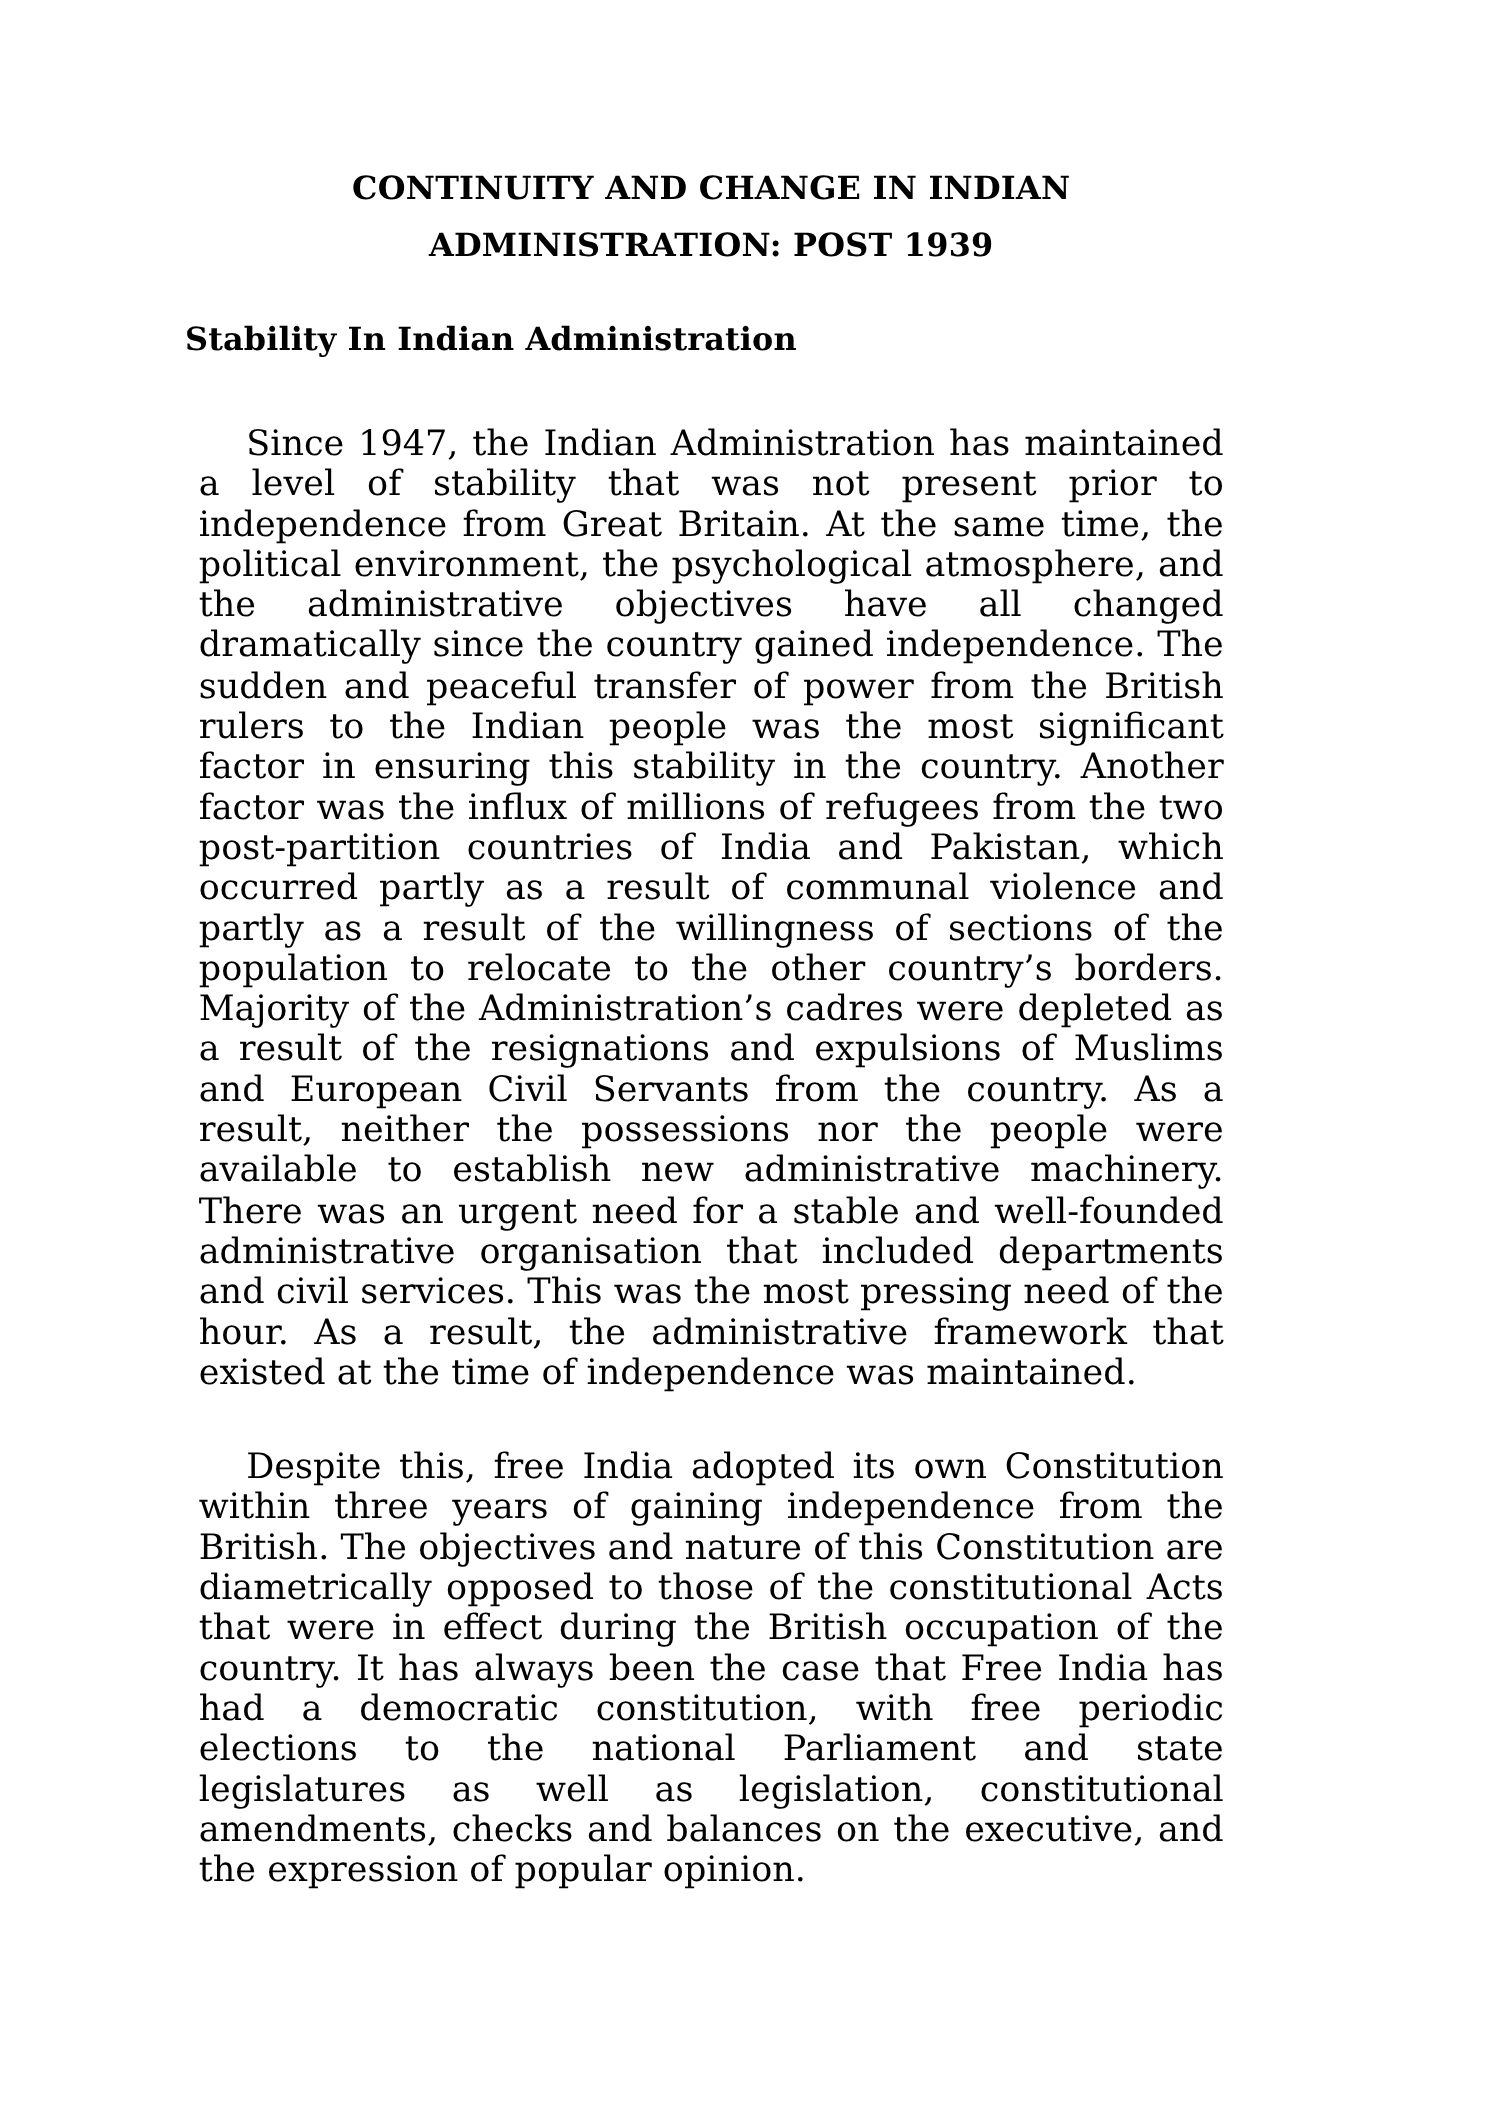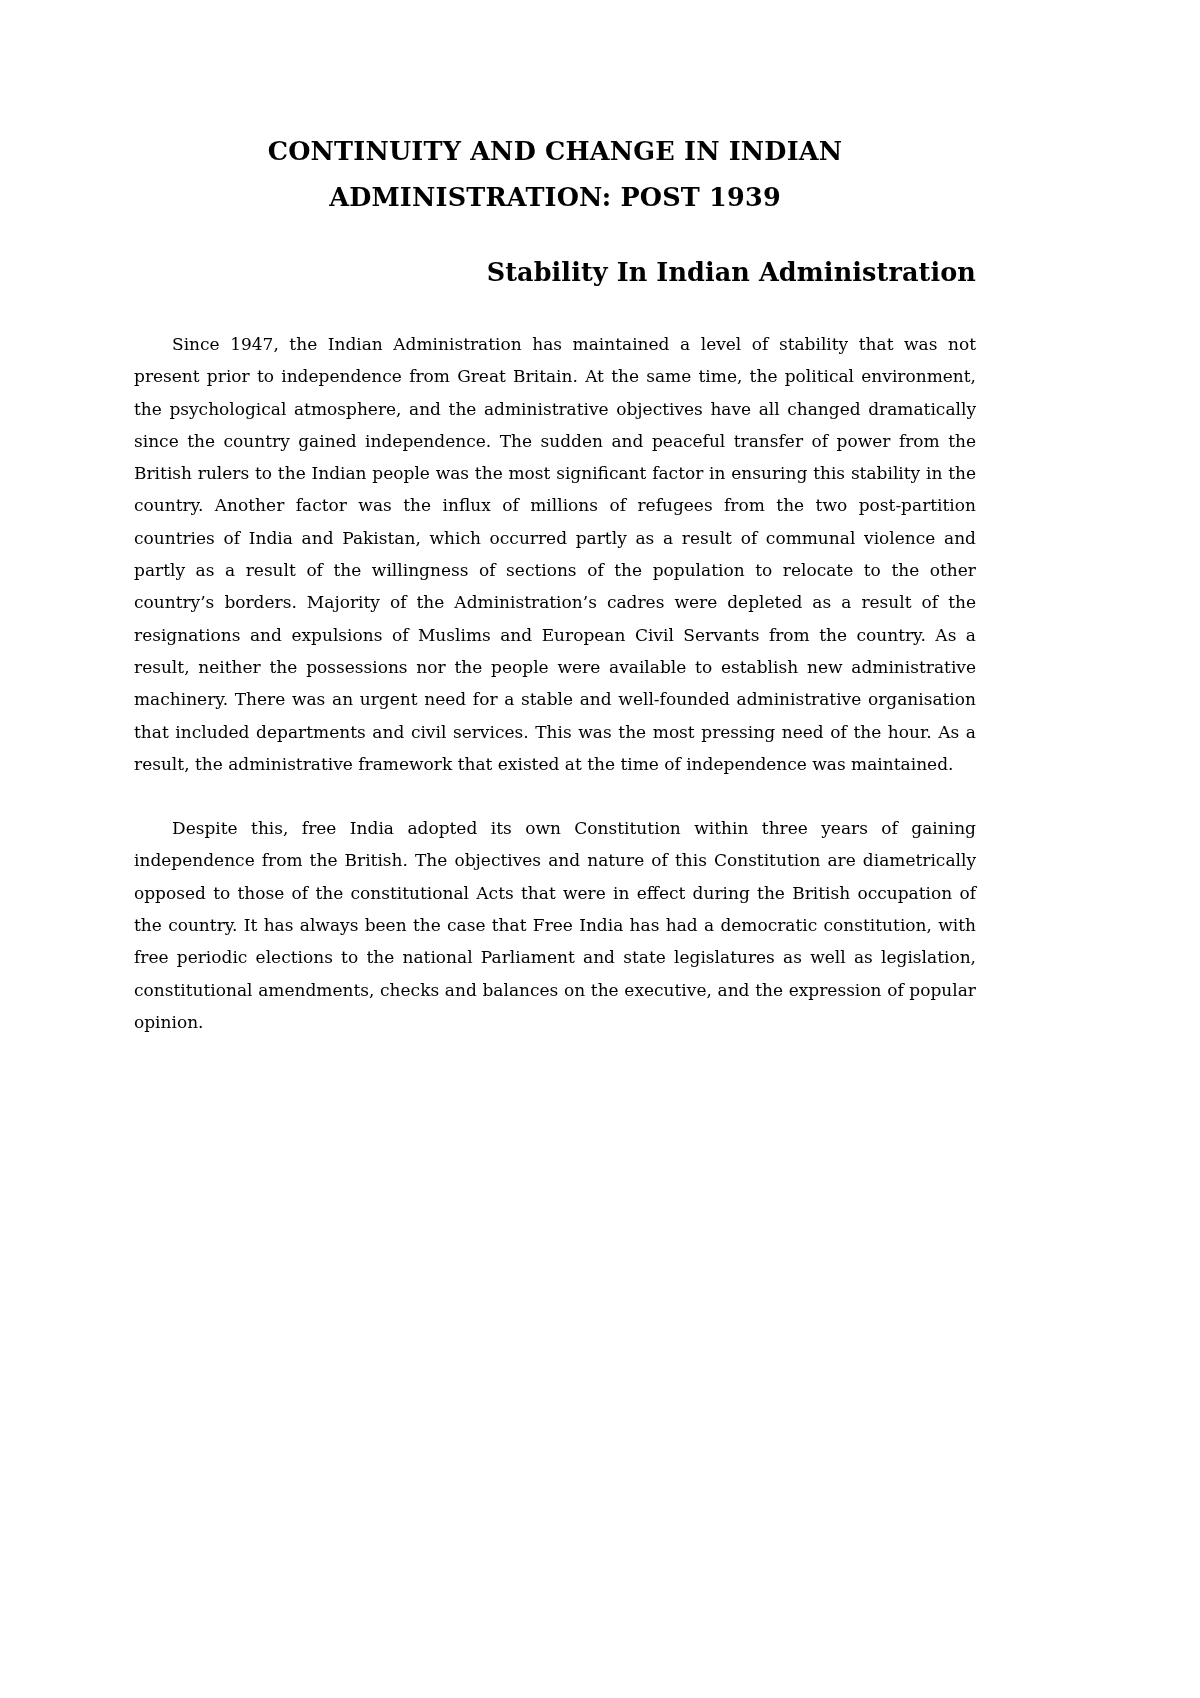--- a/index.html
+++ b/index.html
@@ -19,21 +19,21 @@
     position: relative;
     width: 1200px;
     height: 1698px;
     background: #ffffff;
     overflow: hidden;
     box-sizing: border-box;
   }
 
   .content {
     position: absolute;
-    left: 134px;
+    left: 148px;
     top: 0;
     width: 842px;
   }
 
   
   .doc-title {
     text-align: center;
     font-family: "DejaVu Serif", "Liberation Serif", serif;
     font-weight: bold;
     font-size: 25.5px;
@@ -51,32 +51,32 @@
   }
 
   
   .section-heading {
     font-family: "DejaVu Serif", "Liberation Serif", serif;
     font-weight: bold;
     font-size: 25.5px;
     line-height: 32px;
     margin: 0;
     padding-top: 36px;
-    text-align: right;
+    text-align: left;
     letter-spacing: 0.1px;
   }
 
   
   .body-paragraph {
     font-family: "DejaVu Serif", "Liberation Serif", serif;
-    font-size: 17px;
+    font-size: 28px;
     line-height: 32.3px;
     text-align: justify;
     text-justify: inter-word;
-    margin: 0;
+    margin: 11px;
     text-indent: 38px;
     hyphens: none;
     word-spacing: 0px;
   }
 
   .para-gap-first { padding-top: 40px; }
   .para-gap       { padding-top: 32px; }
 
   
 </style>

